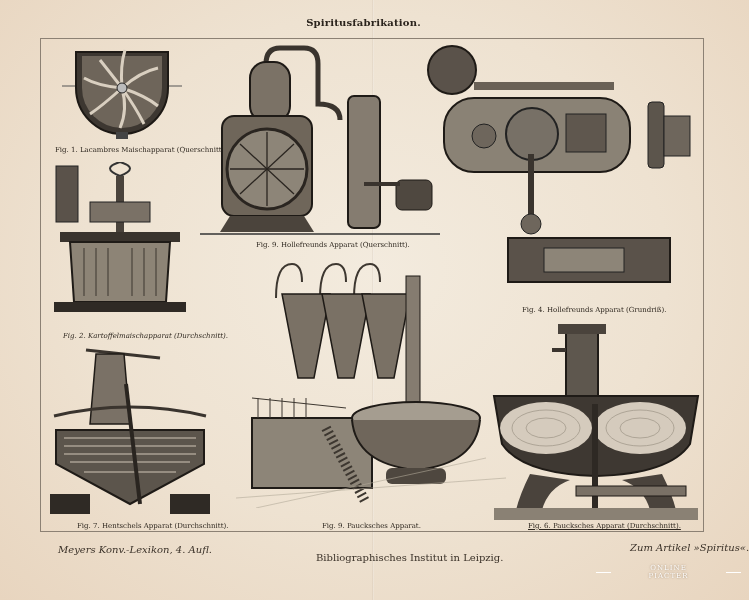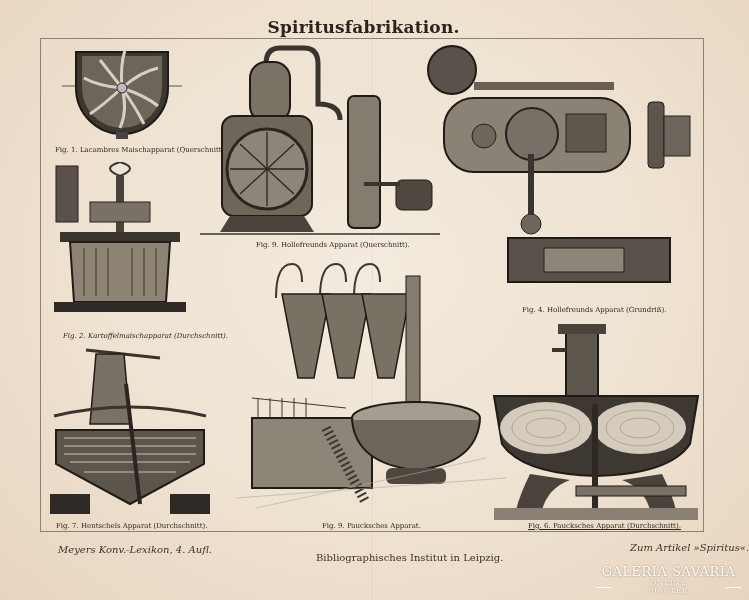--- a/index.html
+++ b/index.html
@@ -1,21 +1,21 @@
 <!DOCTYPE html>
 <html><head>
 <meta charset="utf-8">
 <style>
   html,body{margin:0;padding:0;}
   body{width:749px;height:600px;overflow:hidden;background:#efe3d3;font-family:"DejaVu Serif",serif;position:relative;}
   .paper{position:absolute;left:0;top:0;width:749px;height:600px;
     background:radial-gradient(ellipse at 50% 45%,#f3ebde 0%,#eee2d1 55%,#e8d5bf 100%);}
   .fold{position:absolute;left:372px;top:0;width:2px;height:600px;background:linear-gradient(90deg,rgba(120,90,60,.12),rgba(255,255,255,.35));}
   .frame{position:absolute;left:40px;top:38px;width:662px;height:492px;border:1px solid #8c8174;}
-  .title{position:absolute;left:0;width:727px;top:17px;text-align:center;font-family:"DejaVu Serif",serif;font-weight:bold;font-size:17px;color:#2b241d;letter-spacing:.2px;}
+  .title{position:absolute;left:0;width:727px;top:17px;text-align:center;font-family:"DejaVu Serif",serif;font-weight:bold;font-size:10px;color:#2b241d;letter-spacing:.2px;}
   .cap{position:absolute;font-size:7px;color:#2e271f;white-space:nowrap;font-family:"DejaVu Serif",serif;}
   .foot{position:absolute;font-size:10px;font-style:italic;color:#3a3128;white-space:nowrap;}
   .fig{position:absolute;}
   svg{display:block;}
   .wm{position:absolute;left:596px;top:564px;width:145px;text-align:center;color:#fff;text-shadow:0 0 2px rgba(90,60,30,.6);}
   .wm .a{font-family:"DejaVu Serif",serif;font-size:13px;letter-spacing:.5px;}
   .wm .b{font-family:"DejaVu Serif",serif;font-size:7px;letter-spacing:1px;display:flex;align-items:center;gap:20px;justify-content:center;}
   .wm .b i{display:block;height:1px;width:16px;background:#fff;}
 </style>
 </head>
@@ -176,26 +176,25 @@
         <line x1="14" y1="102" x2="146" y2="102"></line>
         <line x1="14" y1="110" x2="146" y2="110"></line>
         <line x1="20" y1="118" x2="140" y2="118"></line>
         <line x1="34" y1="128" x2="126" y2="128"></line>
       </g>
     <path d="M76 40 L90 160" stroke="#2a2520" stroke-width="4"></path>
     <rect x="0" y="150" width="40" height="20" fill="#2f2a25"></rect>
       <rect x="120" y="150" width="40" height="20" fill="#2f2a25"></rect>
   </svg>
 </div>
-<div class="cap" style="left:56px;top:522px;">Fig. 7. Hentschels Apparat (Durchschnitt).</div>
+<div class="cap" style="left:77px;top:522px;">Fig. 7. Hentschels Apparat (Durchschnitt).</div>
 
 <div class="foot" style="left:58px;top:544px;">Meyers Konv.-Lexikon, 4. Aufl.</div>
 <div class="foot" style="left:316px;top:542px;font-style:normal;margin-top:10px;">Bibliographisches Institut in Leipzig.</div>
 <div class="foot" style="left:630px;top:542px;">Zum Artikel »Spiritus«.</div>
 
 <div class="wm">
-  <div class="a">GALÉRIA SAVARIA</div>
   <div class="b">
       <i></i>
       <span>ONLINE PIACTER</span>
       <i></i>
     </div>
 </div>
 
 </body></html>

